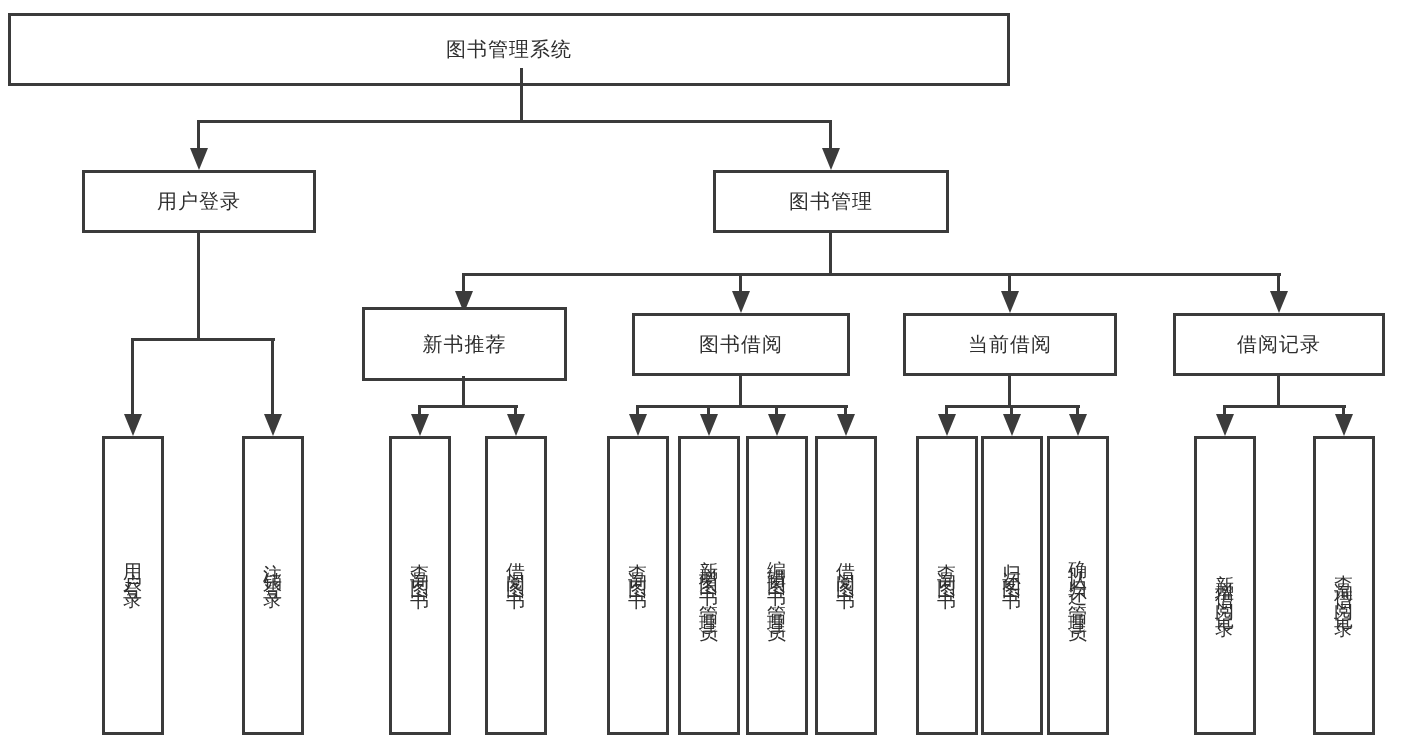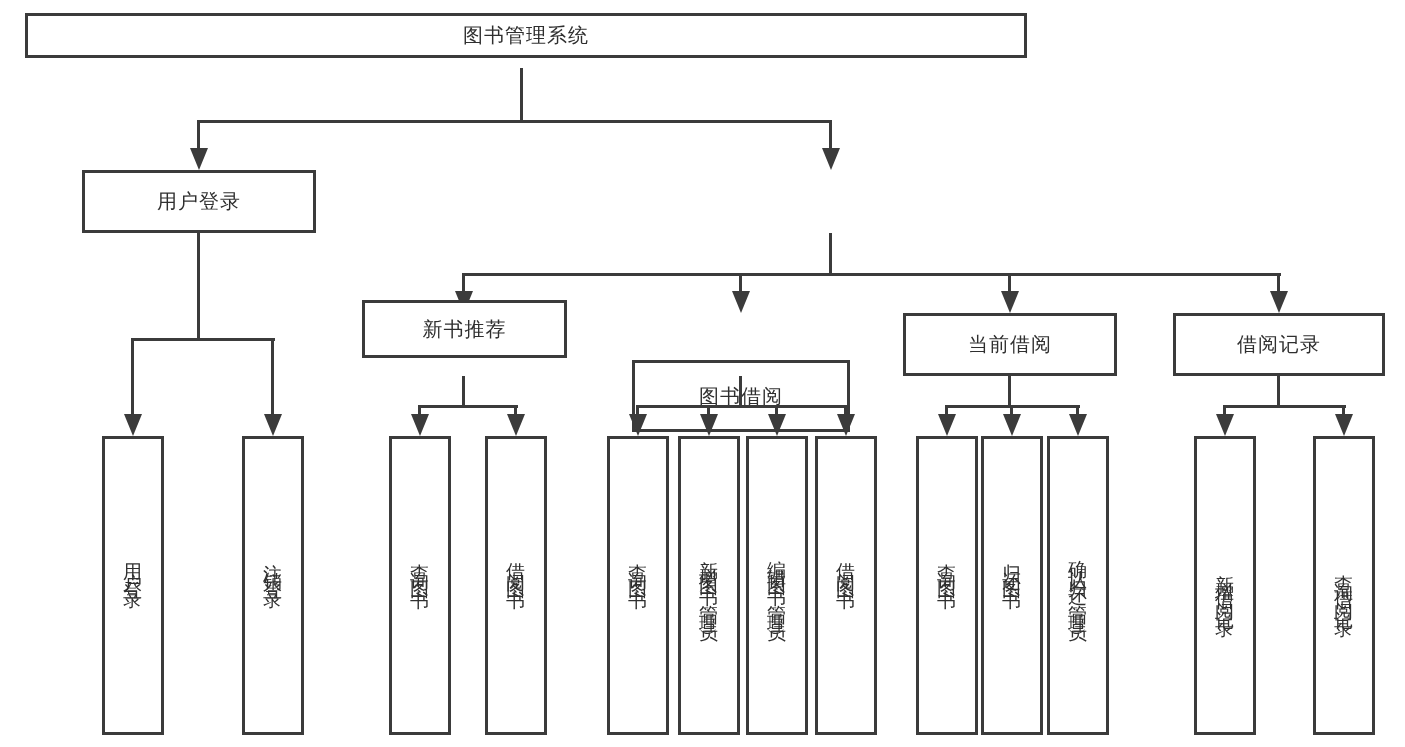--- a/index.html
+++ b/index.html
@@ -71,57 +71,60 @@
     letter-spacing: 1px;
     z-index: 10;
     white-space: nowrap;
   }
 </style>
 </head>
 <body>
 
 <div class="canvas">
 
-  <div class="box" style="left:25px; top:13px; width:1002px; height:45px;">
+  <div class="box" style="left:8px; top:13px; width:1002px; height:73px;">
     <span>图书管理系统</span>
   </div>
 
   <div class="vline" style="left:520px; top:68px; height:52px;"></div>
   <div class="hline" style="left:197px; top:120px; width:635px;"></div>
   <div class="vline" style="left:197px; top:120px; height:30px;"></div>
   <div class="arrow-down" style="left:190px; top:148px;"></div>
   <div class="vline" style="left:829px; top:120px; height:30px;"></div>
   <div class="arrow-down" style="left:822px; top:148px;"></div>
 
   <div class="box" style="left:82px; top:170px; width:234px; height:63px;">
     <span>用户登录</span>
+  </div>
+  <div class="box" style="left:713px; top:170px; width:236px; height:63px;">
+    <span>图书管理</span>
   </div>
 
   <div class="vline" style="left:197px; top:233px; height:105px;"></div>
   <div class="hline" style="left:131px; top:338px; width:144px;"></div>
   <div class="vline" style="left:131px; top:338px; height:78px;"></div>
   <div class="arrow-down" style="left:124px; top:414px;"></div>
   <div class="vline" style="left:271px; top:338px; height:78px;"></div>
   <div class="arrow-down" style="left:264px; top:414px;"></div>
 
   <div class="vline" style="left:829px; top:233px; height:40px;"></div>
   <div class="hline" style="left:462px; top:273px; width:819px;"></div>
   <div class="vline" style="left:462px; top:273px; height:20px;"></div>
   <div class="arrow-down" style="left:455px; top:291px;"></div>
   <div class="vline" style="left:739px; top:273px; height:20px;"></div>
   <div class="arrow-down" style="left:732px; top:291px;"></div>
   <div class="vline" style="left:1008px; top:273px; height:20px;"></div>
   <div class="arrow-down" style="left:1001px; top:291px;"></div>
   <div class="vline" style="left:1277px; top:273px; height:20px;"></div>
   <div class="arrow-down" style="left:1270px; top:291px;"></div>
 
-  <div class="box" style="left:362px; top:300px; width:205px; height:58px;">
+  <div class="box" style="left:362px; top:307px; width:205px; height:74px;">
     <span>新书推荐</span>
   </div>
-  <div class="box" style="left:632px; top:313px; width:218px; height:72px;margin-top:47px;">
+  <div class="box" style="left:632px; top:313px; width:218px; height:63px;">
     <span>图书借阅</span>
   </div>
   <div class="box" style="left:1173px; top:313px; width:212px; height:63px;">
     <span>借阅记录</span>
   </div>
   <div class="box" style="left:903px; top:313px; width:214px; height:63px;">
     <span>当前借阅</span>
   </div>
 
   <div class="vline" style="left:462px; top:376px; height:29px;"></div>

